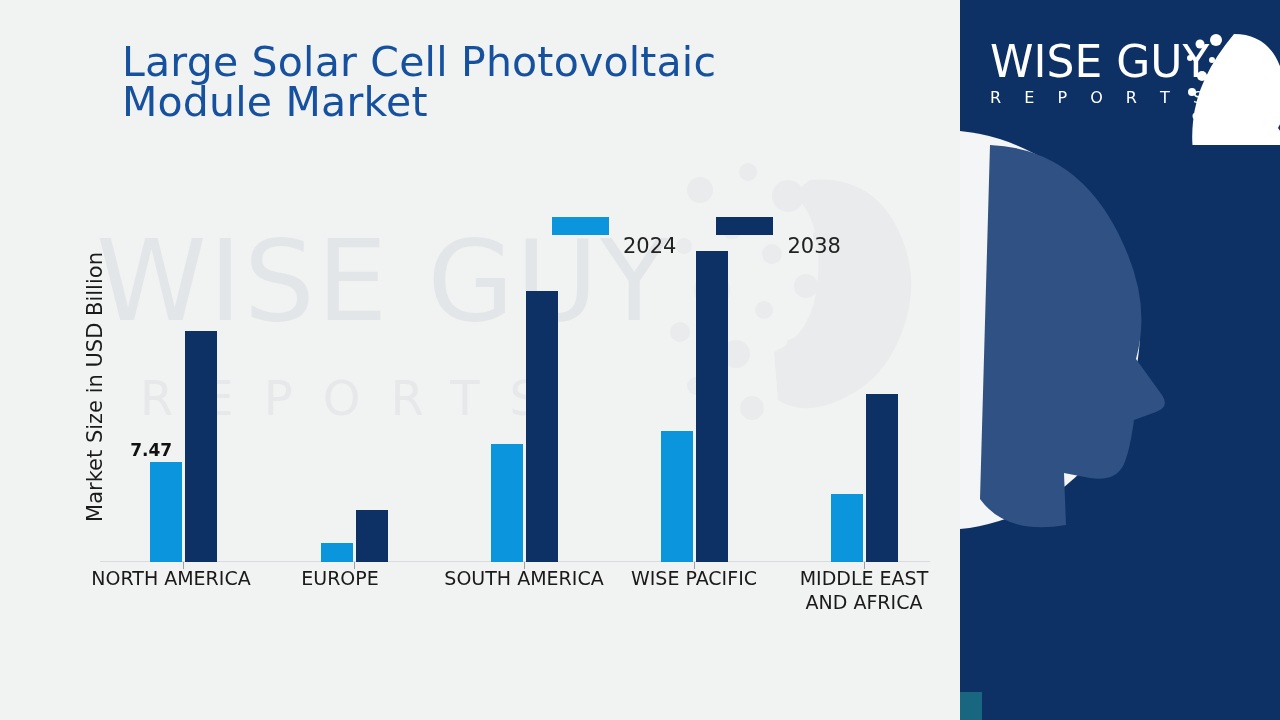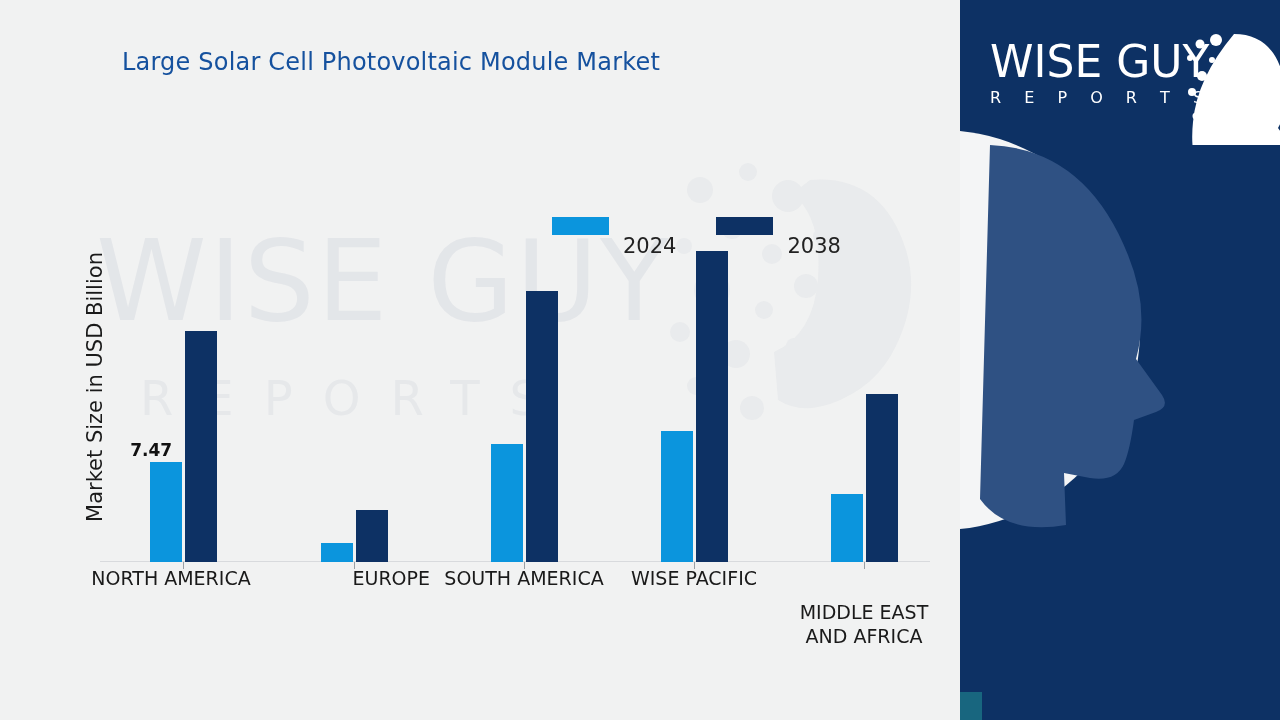--- a/index.html
+++ b/index.html
@@ -28,21 +28,21 @@
     position: absolute; left: 140px; top: 370px;
     font-size: 48px; font-weight: 400; letter-spacing: 30px;
     color: #dfe2e6; opacity: .60; white-space: nowrap;
   }
   .wm-dots { position: absolute; left: 660px; top: 150px; opacity: .5; }
 
   
   .title {
     position: absolute; left: 122px; top: 42px;
     width: 620px;
-    font-size: 24px; line-height: 40px;
+    font-size: 41px; line-height: 40px;
     color: #15519e; font-weight: 400;
     letter-spacing: .2px;
   }
 
   
   .legend {
     position: absolute; left: 552px; top: 193px;
     display: flex; align-items: center; gap: 40px;
   }
   .legend-item { display: flex; align-items: center; gap: 14px; }
@@ -203,24 +203,24 @@
         </div>
         <div class="group" style="left: 730px; width: 68px;">
           <div class="bar" style="height: 68.1096px; background: rgb(11, 149, 221); position: relative;"></div>
           <div class="bar" style="height: 168.129px; background: rgb(13, 49, 100); position: relative;"></div>
           <span class="tick"></span>
         </div>
       </div>
   </div>
   <div id="cats">
       <div class="cat" style="left: 91px;">NORTH AMERICA</div>
-      <div class="cat" style="left: 270px; text-align: right;">EUROPE</div>
+      <div class="cat" style="left: 260px;">EUROPE</div>
       <div class="cat" style="left: 444px;">SOUTH AMERICA</div>
       <div class="cat" style="left: 614px;">WISE PACIFIC</div>
-      <div class="cat" style="left: 784px; margin-top: 34px;">MIDDLE EAST AND AFRICA</div>
+      <div class="cat" style="left: 784px;">MIDDLE EAST AND AFRICA</div>
     </div>
 
   <div class="panel">
     <div class="panel-circle"></div>
     <svg class="panel-head" width="230" height="430" viewBox="0 0 230 430">
       <path d="M10 0 q96 4 138 110 q22 54 8 104 l26 36 q8 12 -6 17 l-22 8 q-4 30 -10 44 q-8 18 -34 14 l-26 -5 l2 52 q-60 10 -86 -26 z" fill="#2f5183"></path>
     </svg>
     <div class="panel-teal"></div>
   </div>
 

